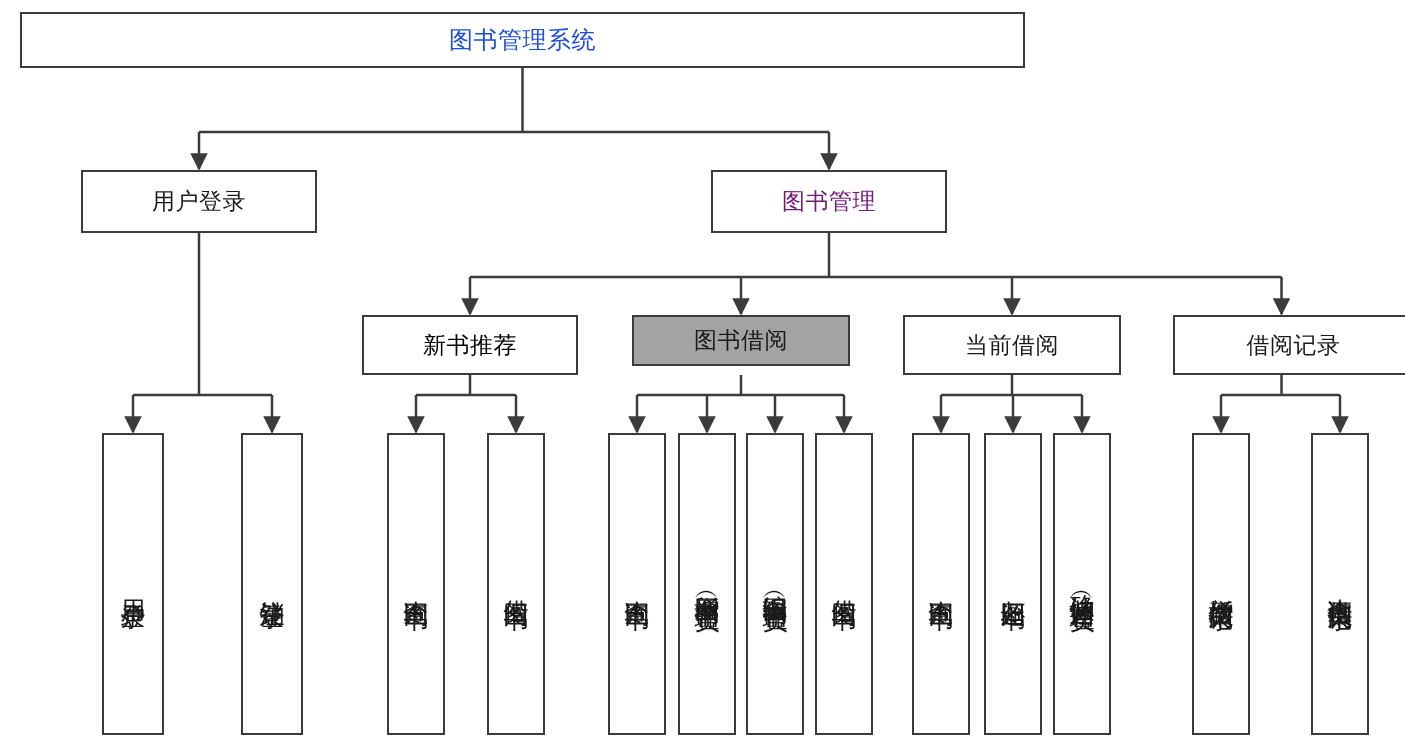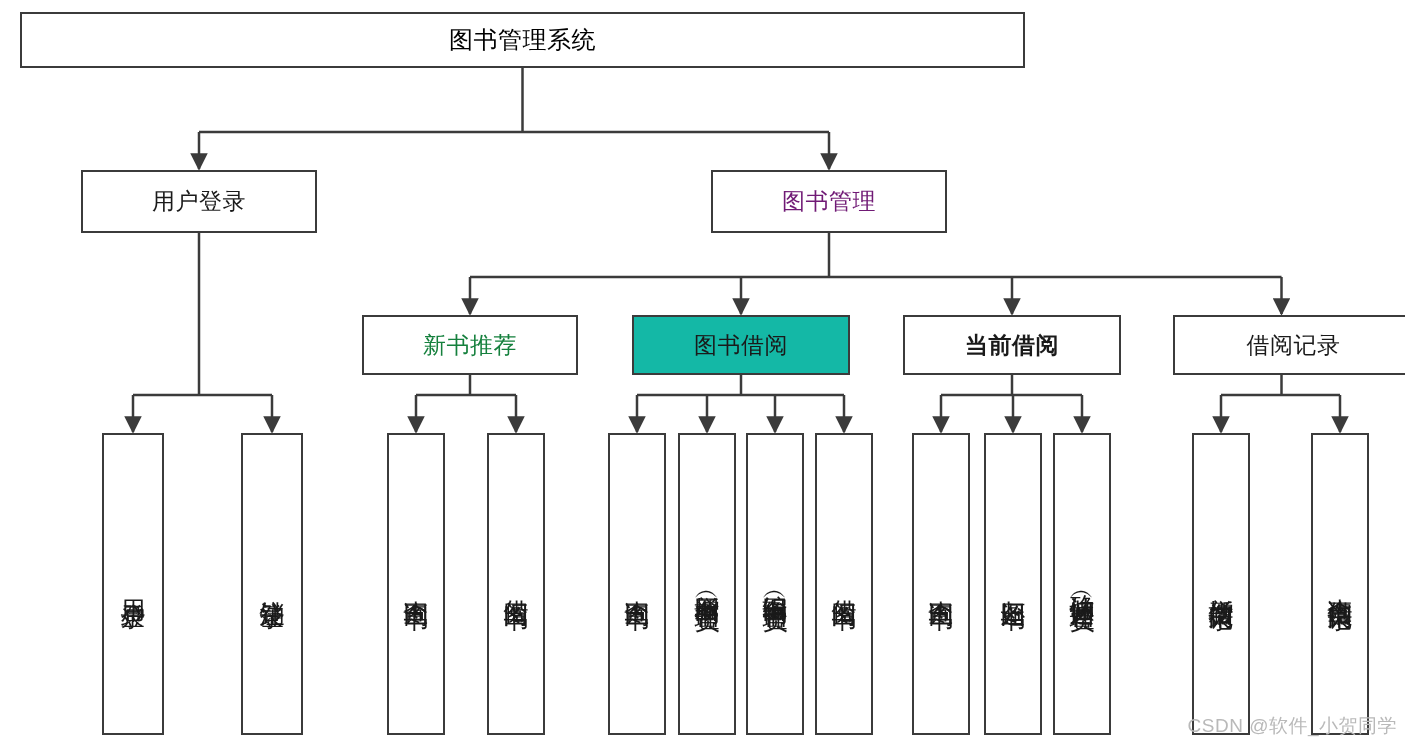--- a/index.html
+++ b/index.html
@@ -115,35 +115,35 @@
         <path d="M 1082 395 L 1082 432" stroke="#3b3b3b" stroke-width="2.5" fill="none" marker-end="url(#arrow)"></path>
         <path d="M 1281.5 375 L 1281.5 395" stroke="#3b3b3b" stroke-width="2.5" fill="none"></path>
         <path d="M 1221 395 L 1340 395" stroke="#3b3b3b" stroke-width="2.5" fill="none"></path>
         <path d="M 1221 395 L 1221 432" stroke="#3b3b3b" stroke-width="2.5" fill="none" marker-end="url(#arrow)"></path>
         <path d="M 1340 395 L 1340 432" stroke="#3b3b3b" stroke-width="2.5" fill="none" marker-end="url(#arrow)"></path>
       </g>
   </svg>
 
   <div id="nodes-layer">
       <div class="node horizontal root" style="left: 20px; top: 12px; width: 1005px; height: 56px; border-color: rgb(59, 59, 59); background: rgb(255, 255, 255);">
-        <span class="node-label" style="color: #000000;">图书管理系统</span>
+        <span class="node-label" style="color: #1d4ed8;">图书管理系统</span>
       </div>
       <div class="node horizontal" style="left: 81px; top: 170px; width: 236px; height: 63px; border-color: rgb(59, 59, 59); background: rgb(255, 255, 255);">
         <span class="node-label" style="color: rgb(26, 26, 26);">用户登录</span>
       </div>
       <div class="node horizontal" style="left: 711px; top: 170px; width: 236px; height: 63px; border-color: rgb(59, 59, 59); background: rgb(255, 255, 255);">
         <span class="node-label" style="color: #701a75;">图书管理</span>
       </div>
       <div class="node horizontal" style="left: 362px; top: 315px; width: 216px; height: 60px; border-color: rgb(59, 59, 59); background: rgb(255, 255, 255);">
-        <span class="node-label" style="color: #15803d;">新书推荐</span>
+        <span class="node-label" style="color: #000000;">新书推荐</span>
       </div>
-      <div class="node horizontal" style="left: 632px; top: 315px; width: 218px; height: 60px; border-color: rgb(59, 59, 59); background: #14b8a6;">
+      <div class="node horizontal" style="left: 632px; top: 315px; width: 218px; height: 51px; border-color: rgb(59, 59, 59); background: #a3a3a3;">
         <span class="node-label" style="color: rgb(26, 26, 26);">图书借阅</span>
       </div>
-      <div class="node horizontal" style="left: 903px; top: 315px; width: 218px; height: 60px; border-color: rgb(59, 59, 59); background: rgb(255, 255, 255); font-weight: bold;">
+      <div class="node horizontal" style="left: 903px; top: 315px; width: 218px; height: 60px; border-color: rgb(59, 59, 59); background: rgb(255, 255, 255);">
         <span class="node-label" style="color: rgb(26, 26, 26);">当前借阅</span>
       </div>
       <div class="node horizontal" style="left: 1173px; top: 315px; width: 241px; height: 60px; border-color: rgb(59, 59, 59); background: rgb(255, 255, 255);">
         <span class="node-label" style="color: rgb(26, 26, 26);">借阅记录</span>
       </div>
       <div class="node vertical" style="left: 102px; top: 433px; width: 62px; height: 302px; border-color: rgb(59, 59, 59); background: rgb(255, 255, 255);">
         <span class="node-label" style="color: rgb(26, 26, 26);">用户登录</span>
       </div>
       <div class="node vertical" style="left: 241px; top: 433px; width: 62px; height: 302px; border-color: rgb(59, 59, 59); background: rgb(255, 255, 255);">
         <span class="node-label" style="color: rgb(26, 26, 26);">注销登录</span>
@@ -176,14 +176,13 @@
         <span class="node-label" style="color: rgb(26, 26, 26);">确认归还（管理员）</span>
       </div>
       <div class="node vertical" style="left: 1192px; top: 433px; width: 58px; height: 302px; border-color: rgb(59, 59, 59); background: rgb(255, 255, 255);">
         <span class="node-label" style="color: rgb(26, 26, 26);">新增借阅记录</span>
       </div>
       <div class="node vertical" style="left: 1311px; top: 433px; width: 58px; height: 302px; border-color: rgb(59, 59, 59); background: rgb(255, 255, 255);">
         <span class="node-label" style="color: rgb(26, 26, 26);">查询借阅记录</span>
       </div>
     </div>
 
-  <div class="watermark">CSDN @软件_小贺同学</div>
 </div>
 
 </body></html>

